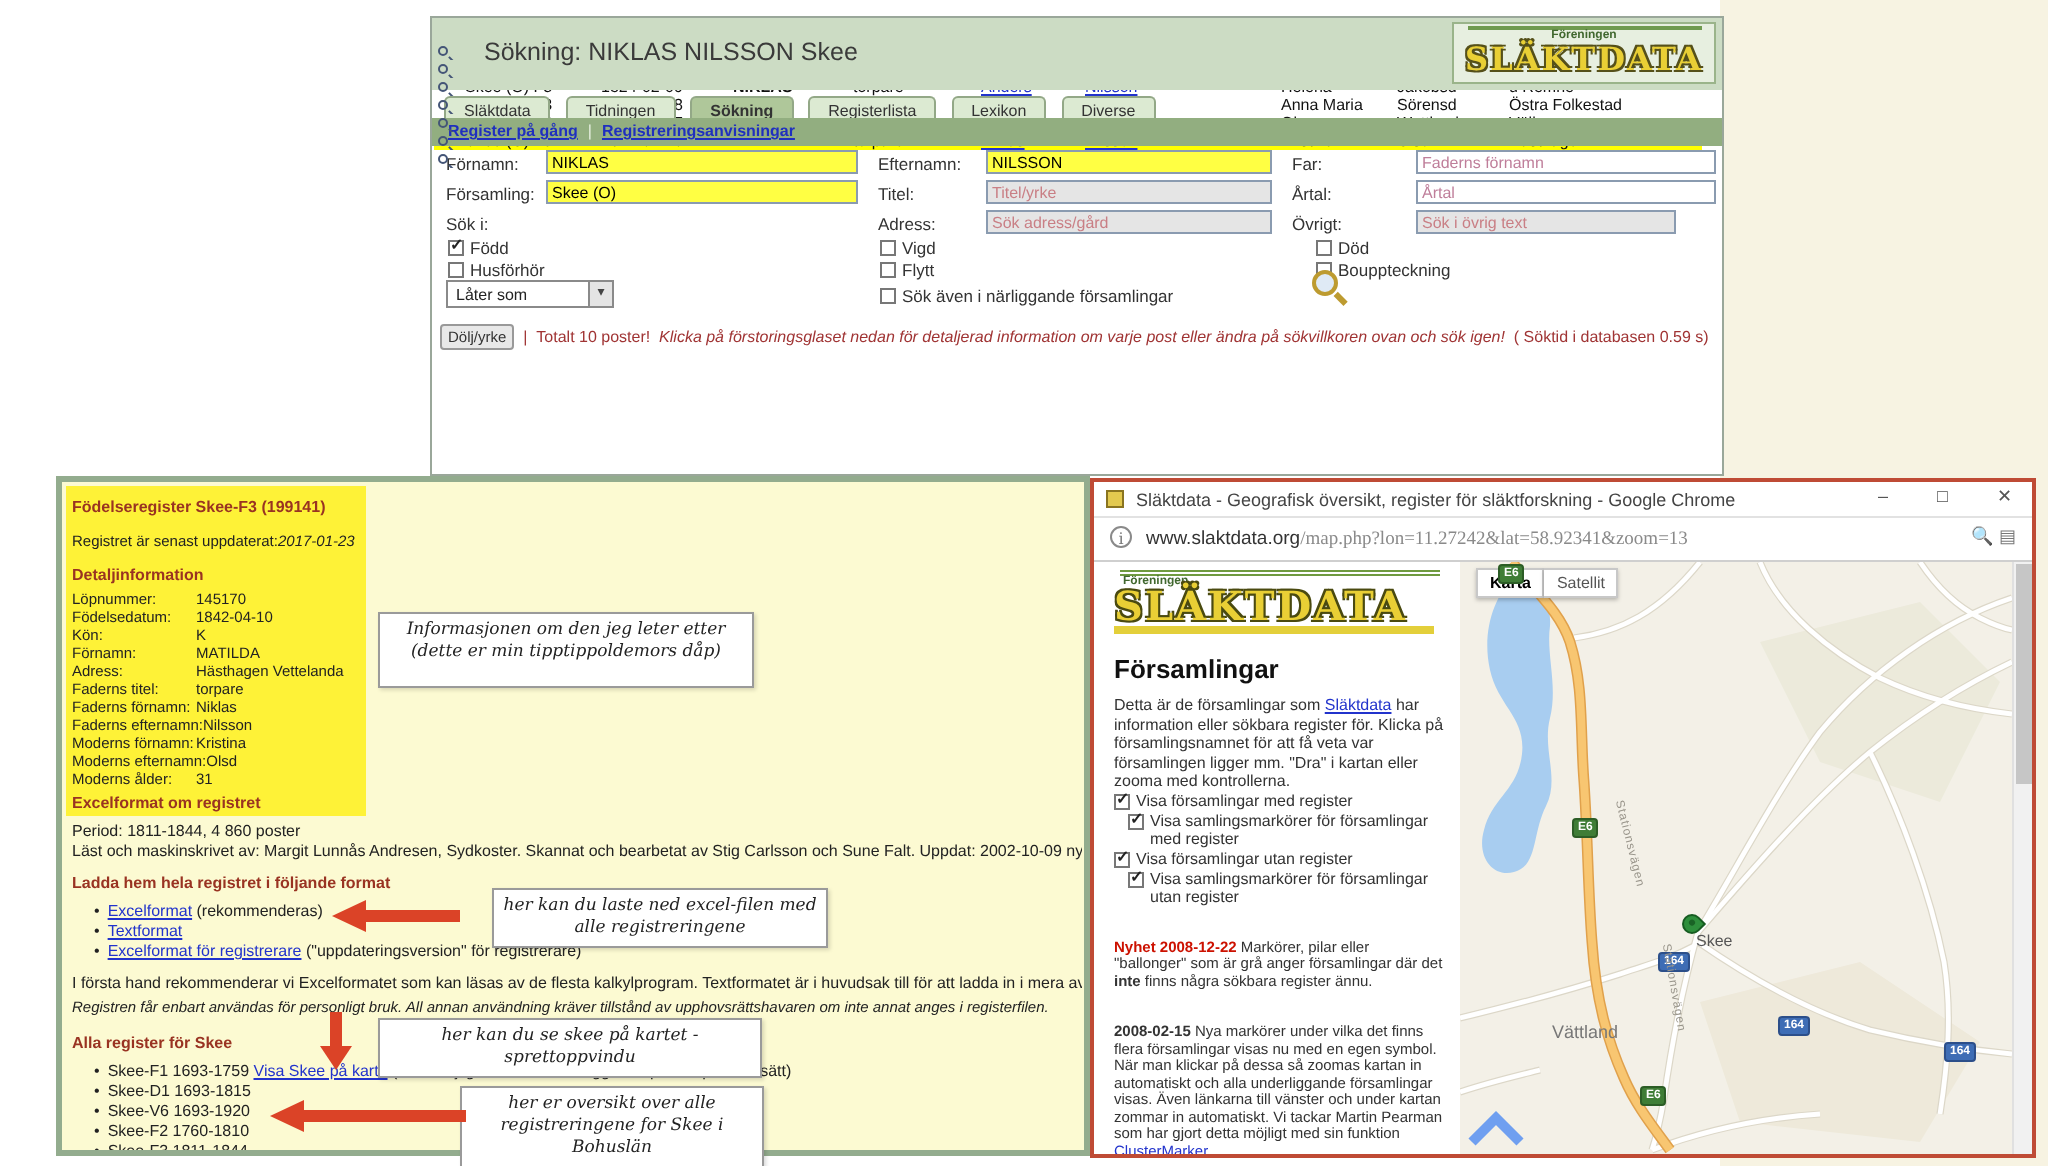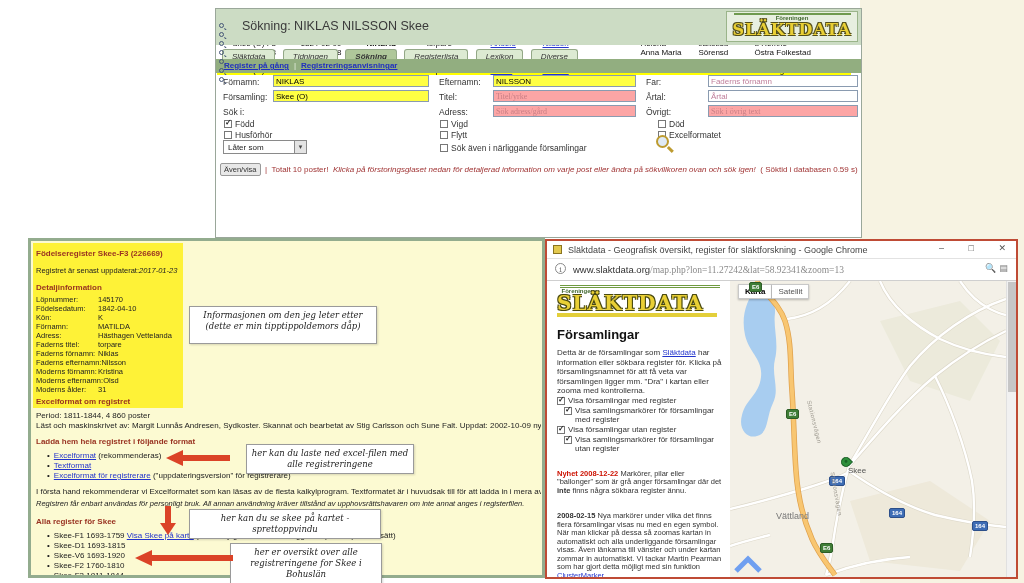--- a/index.html
+++ b/index.html
@@ -10,30 +10,30 @@
   
   #bg-beige { left:860px; top:0; width:164px; height:583px; background:#f7f3e2; z-index:0; }
 
   
   #search-win { left:215px; top:8px; width:647px; height:230px; background:#fff; border:1px solid #9aa79a; overflow:hidden; z-index:1; }
   #search-head { left:0; top:0; width:100%; height:36px; background:#ccdcc4; }
   #search-title { left:26px; top:10px; font-size:12.5px; font-weight:normal; color:#3a3a3a; }
   #logo-box { right:3px; top:2px; width:132px; height:31px; background:#e7efe0; border:1px solid #9ab48a; text-align:center; padding-top:1px; }
   .logo-small { display:block; font-size:6px; color:#41682f; font-weight:bold; border-top:2px solid #6f9a4f; width:90%; margin:0 auto; }
   .logo-main { display:block; font-family:"DejaVu Serif",serif; font-weight:bold; font-size:16px; color:#e9cf35; letter-spacing:1px; text-shadow:-1px -1px 0 #55501a, 1px -1px 0 #55501a, -1px 1px 0 #55501a, 1px 1px 0 #55501a; line-height:18px; }
-  #tabs { left:6px; top:36px; height:15px; white-space:nowrap;font-style:italic; }
+  #tabs { left:6px; top:36px; height:15px; white-space:nowrap; }
   .tab { display:inline-block; padding:2px 9px 1px; margin-right:3px; background:#dcead2; border:1px solid #93a887; border-bottom:none; border-radius:3px 3px 0 0; font-size:8px; color:#333; }
   .tab.active { background:#afc79a; font-weight:bold; }
   #subnav { left:0; top:50px; width:100%; height:14px; background:#92ae80; padding:2px 0 0 8px; font-size:8px; }
   #subnav a { color:#1f2fbf; font-weight:bold; text-decoration:underline; }
   #subnav .sep { color:#e8f0e0; margin:0 5px; }
   .flabel { font-size:8.5px; color:#333; }
   .inp { position:absolute; height:12px; border:1px solid #8a9bb0; font-size:8px; padding:0 2px; font-family:"Liberation Sans",sans-serif; }
   .inp-yellow { background:#ffff43; }
-  .inp-pink { background:#fca5a5;font-family:Liberation Serif, serif; }
+  .inp-pink { background:#e5e5e5; }
   .inp-pink::placeholder { color:#c97f85; opacity:1; }
   .inp-white { background:#fff; }
   .inp-white::placeholder { color:#bf7e9a; opacity:1; }
   .cbx { display:inline-block; width:8px; height:8px; border:1px solid #777; background:#fff; position:relative; vertical-align:-1px; margin-right:3px; }
   .cbx.checked::after { content:"✓"; position:absolute; left:0; top:-3px; font-size:8px; font-weight:bold; color:#222; }
   .cbrow { font-size:8.5px; color:#333; }
   #later-som { left:7px; top:131px; width:84px; height:14px; border:1px solid #8a8a8a; background:#fff; font-size:8px; padding:2px 0 0 4px; }
   #later-som .dd { position:absolute; right:0; top:0; width:12px; height:12px; background:#e4e4e4; border-left:1px solid #8a8a8a; text-align:center; font-size:7px; line-height:12px; color:#444; }
   #form-mag { left:440px; top:126px; width:13px; height:13px; border:2px solid #bd9b30; border-radius:50%; background:#dfeaf5; }
   #form-mag::after { content:""; position:absolute; width:7px; height:2.5px; background:#bd9b30; transform:rotate(45deg); left:9px; top:11px; }
@@ -149,38 +149,38 @@
   <input class="inp inp-yellow" style="left: 57px; top: 81px; width: 156px;" value="Skee (O)">
   <span class="abs flabel" style="left:223px;top:83px">Titel:</span>
   <input class="inp inp-pink" style="left: 277px; top: 81px; width: 143px;" placeholder="Titel/yrke">
   <span class="abs flabel" style="left:430px;top:83px">Årtal:</span>
   <input class="inp inp-white" style="left: 492px; top: 81px; width: 150px;" placeholder="Årtal">
 
   <span class="abs flabel" style="left:7px;top:98px">Sök i:</span>
   <span class="abs flabel" style="left:223px;top:98px">Adress:</span>
   <input class="inp inp-pink" style="left: 277px; top: 96px; width: 143px;" placeholder="Sök adress/gård">
   <span class="abs flabel" style="left:430px;top:98px">Övrigt:</span>
-  <input class="inp inp-pink" style="left: 492px; top: 96px; width: 150px;" placeholder="Sök i övrig text">
+  <input class="inp inp-pink" style="left: 492px; top: 96px; width: 130px;" placeholder="Sök i övrig text">
 
   <span class="abs cbrow" style="left:8px;top:110px"><span class="cbx checked"></span><span>Född</span></span>
   <span class="abs cbrow" style="left:8px;top:121px"><span class="cbx"></span><span>Husförhör</span></span>
   <span class="abs cbrow" style="left:224px;top:110px"><span class="cbx"></span><span>Vigd</span></span>
   <span class="abs cbrow" style="left:224px;top:121px"><span class="cbx"></span><span>Flytt</span></span>
   <span class="abs cbrow" style="left:442px;top:110px"><span class="cbx"></span><span>Död</span></span>
-  <span class="abs cbrow" style="left:442px;top:121px"><span class="cbx"></span><span>Excelformatet</span></span>
+  <span class="abs cbrow" style="left:442px;top:121px"><span class="cbx"></span><span>Bouppteckning</span></span>
 
   <div class="abs" id="later-som">
     <span>Låter som</span>
     <span class="dd">▾</span>
   </div>
   <span class="abs cbrow" style="left:224px;top:134px"><span class="cbx"></span><span>Sök även i närliggande församlingar</span></span>
   <div class="abs" id="form-mag"></div>
 
   <div class="abs" id="status-row">
-    <button id="toggle-btn">Även/visa</button>
+    <button id="toggle-btn">Dölj/yrke</button>
     <span class="status-txt">|</span>
     <span class="status-txt">Totalt 10 poster!</span>
     <span class="status-txt status-it">Klicka på förstoringsglaset nedan för detaljerad information om varje post eller ändra på sökvillkoren ovan och sök igen!</span>
     <span class="status-txt">( Söktid i databasen 0.59 s)</span>
   </div>
 
   <table id="res-table">
     <colgroup>
         <col style="width:14px">
         <col style="width:68px">
@@ -298,21 +298,21 @@
           <td></td>
           <td></td>
           <td>Vetteland</td>
     </tr>
   </tbody>
     </table>
 </div>
 
 <div class="abs" id="detail-win">
   <div class="abs" id="hl-block"></div>
-  <div class="abs d-maroon" style="left:5px;top:8px">Födelseregister Skee-F3 (226669)</div>
+  <div class="abs d-maroon" style="left:5px;top:8px">Födelseregister Skee-F3 (199141)</div>
   <div class="abs" style="left:5px;top:25px;font-size:7.5px"><span>Registret är senast uppdaterat:</span><i>2017-01-23</i></div>
   <div class="abs d-maroon" style="left:5px;top:42px">Detaljinformation</div>
   <div class="d-row" style="top:54px"><span class="d-lbl">Löpnummer:</span><span>145170</span></div>
   <div class="d-row" style="top:63px"><span class="d-lbl">Födelsedatum:</span><span>1842-04-10</span></div>
   <div class="d-row" style="top:72px"><span class="d-lbl">Kön:</span><span>K</span></div>
   <div class="d-row" style="top:81px"><span class="d-lbl">Förnamn:</span><span>MATILDA</span></div>
   <div class="d-row" style="top:90px"><span class="d-lbl">Adress:</span><span>Hästhagen Vettelanda</span></div>
   <div class="d-row" style="top:99px"><span class="d-lbl">Faderns titel:</span><span>torpare</span></div>
   <div class="d-row" style="top:108px"><span class="d-lbl">Faderns förnamn:</span><span>Niklas</span></div>
   <div class="d-row" style="top:117px"><span class="d-lbl">Faderns efternamn:</span><span>Nilsson</span></div>

